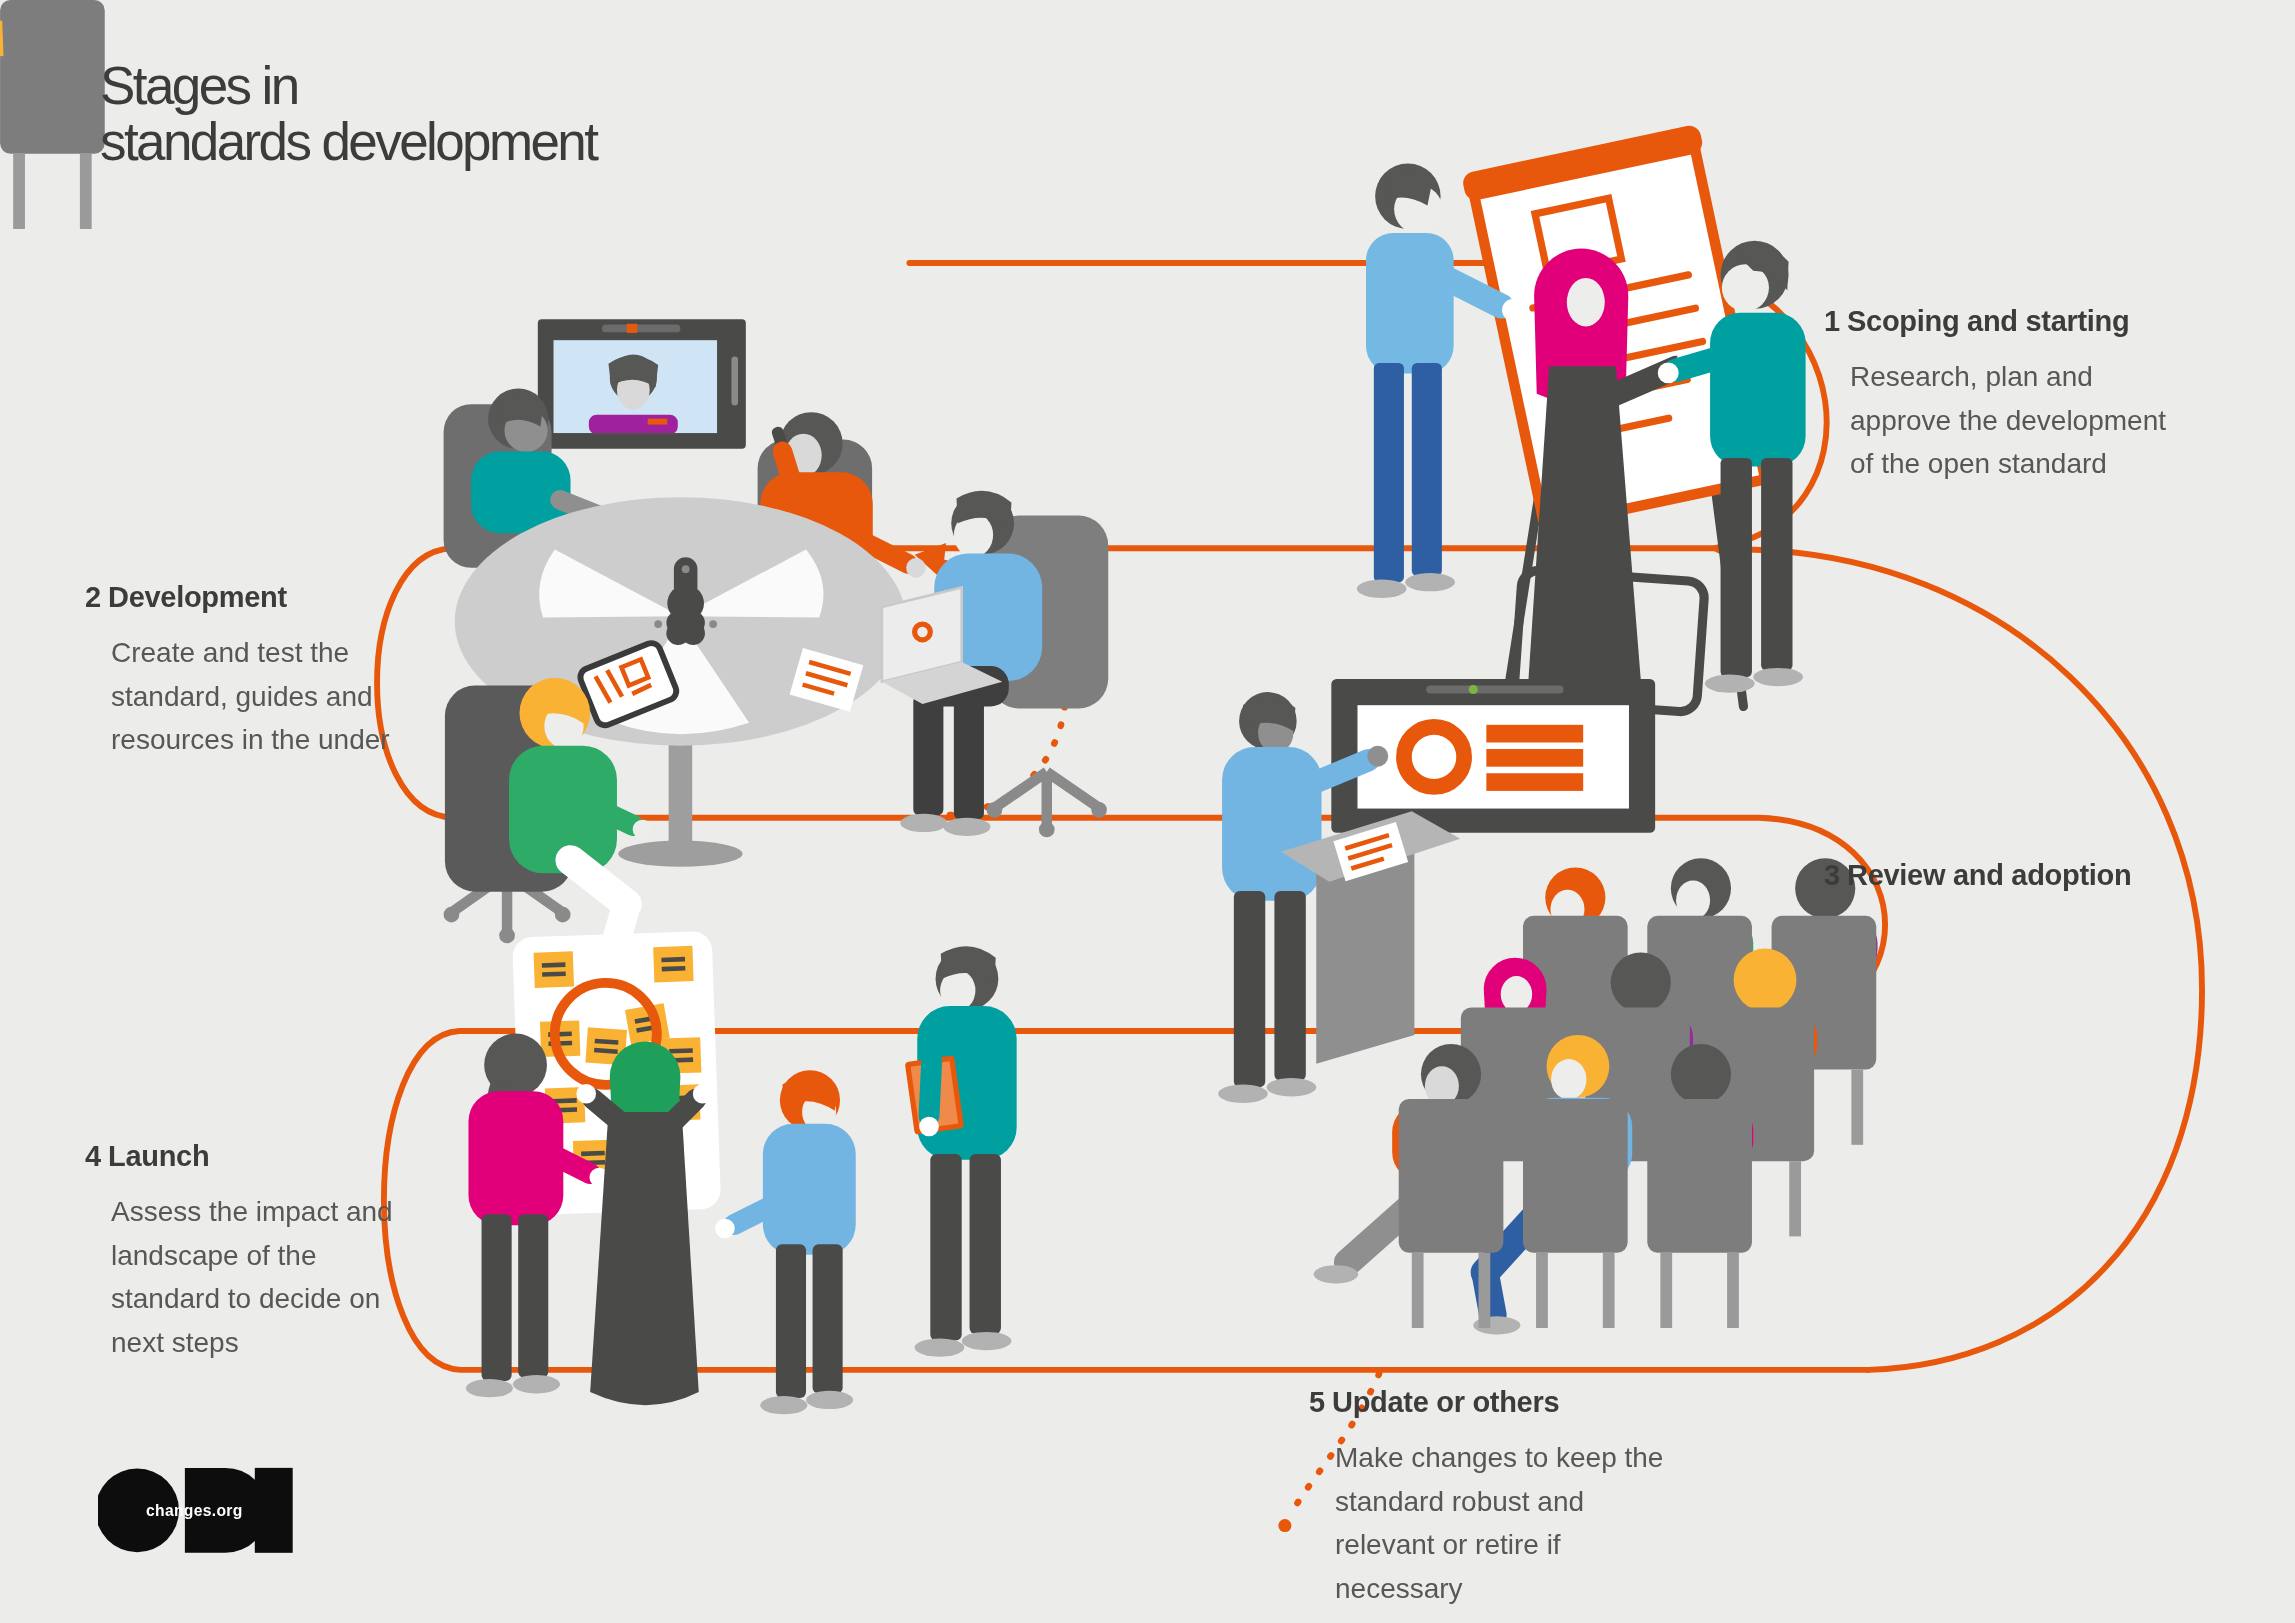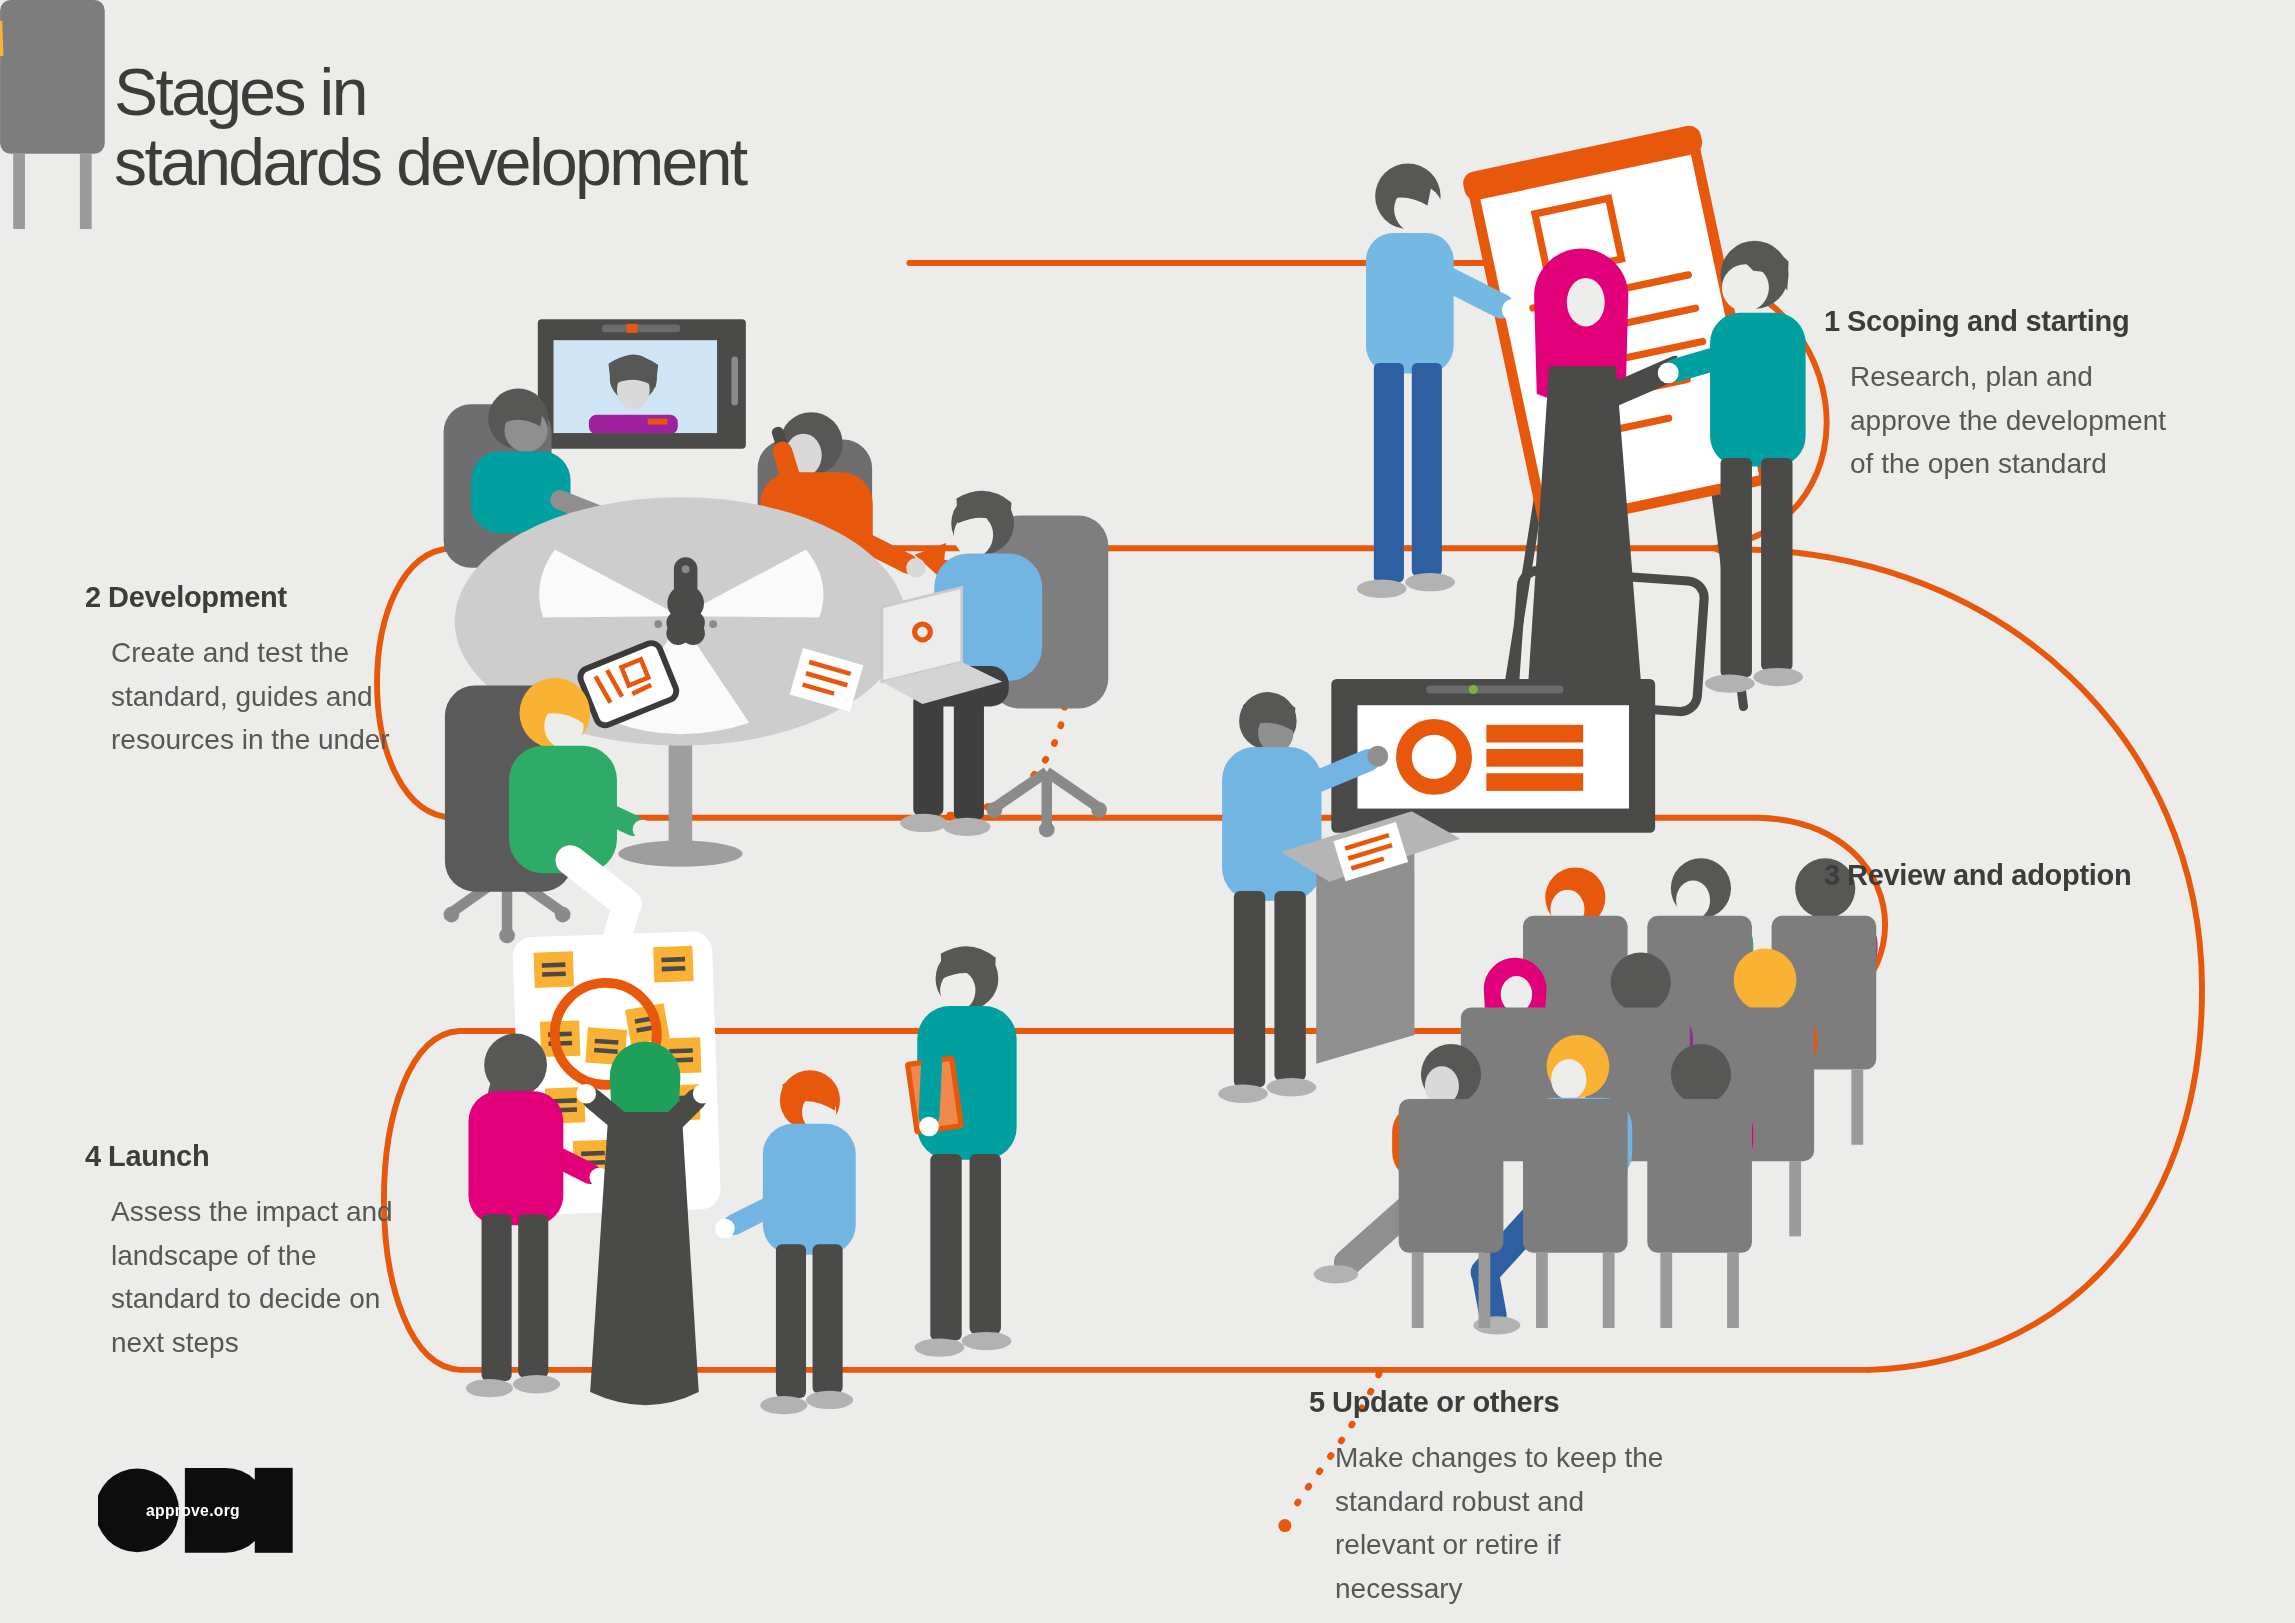--- a/index.html
+++ b/index.html
@@ -1,19 +1,19 @@
 <!DOCTYPE html>
 <html style="font-size:10.5px"><head>
 <meta charset="utf-8">
 <style>
   html,body{margin:0;padding:0;background:#ECECEA;}
   .canvas{position:relative;width:2295px;height:1623px;background:#ECECEA;overflow:hidden;
           font-family:"Liberation Sans","DejaVu Sans",sans-serif;}
   .art{position:absolute;left:0;top:0;}
-  .title{position:absolute;left:114px;top:58px;color:#3C3C3B;font-size:66px;line-height:1.06;letter-spacing:-2.6px;}
+  .title{position:absolute;left:100px;top:58px;color:#3C3C3B;font-size:53px;line-height:1.06;letter-spacing:-2.6px;}
   .title .t1{font-weight:400;display:block;}
   .title .t2{font-weight:400;display:block;}
   .stage{position:absolute;color:#3C3C3B;}
   .stage-heading{display:flex;gap:7.2px;font-size:29px;font-weight:700;letter-spacing:-0.3px;white-space:nowrap;}
   .stage-desc{margin-top:17px;margin-left:26px;font-size:28px;line-height:1.56;color:#575756;white-space:pre-line;}
   .logo{position:absolute;left:98px;top:1467px;width:196px;height:88px;}
   .logo-text{position:absolute;left:48px;top:35px;color:#ffffff;font-size:15.7px;font-weight:700;letter-spacing:0.3px;}
 </style>
 </head>
 <body>
@@ -442,17 +442,17 @@
 relevant or retire if
 necessary</div>
   </div>
 
   <div class="logo">
     <svg width="196" height="88" viewBox="0 0 300 134">
       <circle cx="60" cy="66" r="64" fill="#0D0D0D"></circle>
       <path d="M133,1 h62 a65,65 0 0 1 0,130 h-62 z" fill="#0D0D0D"></path>
       <rect x="240" y="1" width="58" height="130" fill="#0D0D0D"></rect>
     </svg>
-    <div class="logo-text">approve.org</div>
+    <div class="logo-text">changes.org</div>
   </div>
 
 </div>
 
 
 </body></html>

